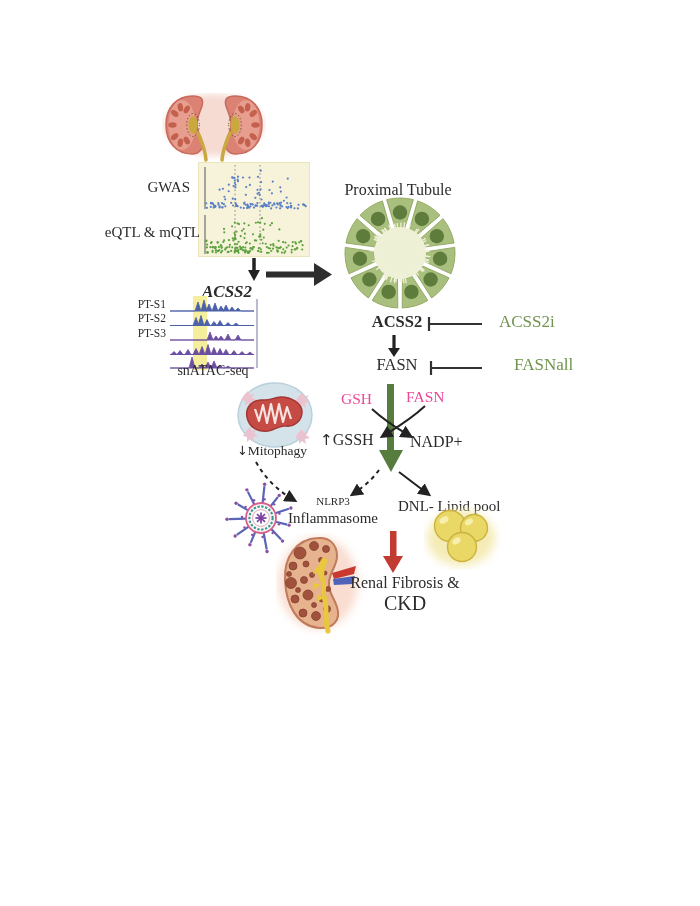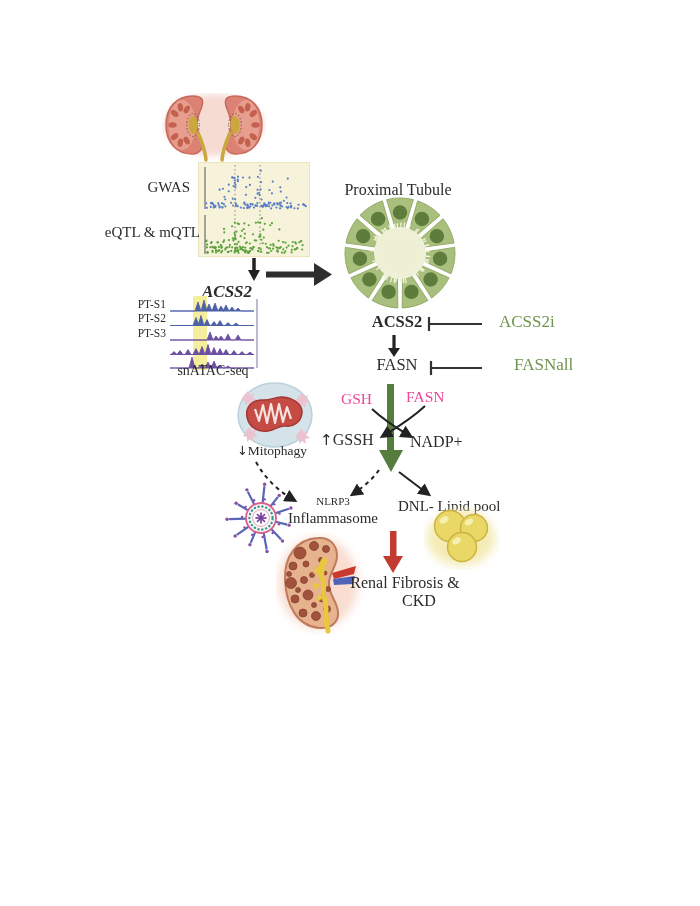--- a/index.html
+++ b/index.html
@@ -656,15 +656,15 @@
     <path d="M 47 24 C 41 32 40 40 44 47 C 47 53 44 60 47 66 C 49 60 52 54 49 47 C 47 42 49 33 52 27 Z" fill="#e9c73e"></path>
     <polygon points="40,34 45,38 37,41" fill="#e9c73e"></polygon>
     <polygon points="38,50 45,52 37,57" fill="#e9c73e"></polygon>
     <polygon points="42,62 49,64 41,69" fill="#e9c73e"></polygon>
     <path d="M 48 64 C 52 74 48 84 52 98" stroke="#e9c73e" stroke-width="5" fill="none" stroke-linecap="round"></path>
     <path d="M 56 40 L 80 33 L 78 41 L 58 46 Z" fill="#c9392e"></path>
     <path d="M 57 46 L 79 43 L 77 51 L 58 52 Z" fill="#4f63b8"></path>
   </svg>
 
   <div class="lbl center" style="left:333px;top:574px;width:144px;font-size:16px;">Renal Fibrosis &amp;</div>
-  <div class="lbl center" style="left:347px;top:592px;width:144px;font-size:16px;">CKD</div>
+  <div class="lbl center" style="left:333px;top:592px;width:144px;font-size:20px;">CKD</div>
 
 </div>
 
 </body></html>

